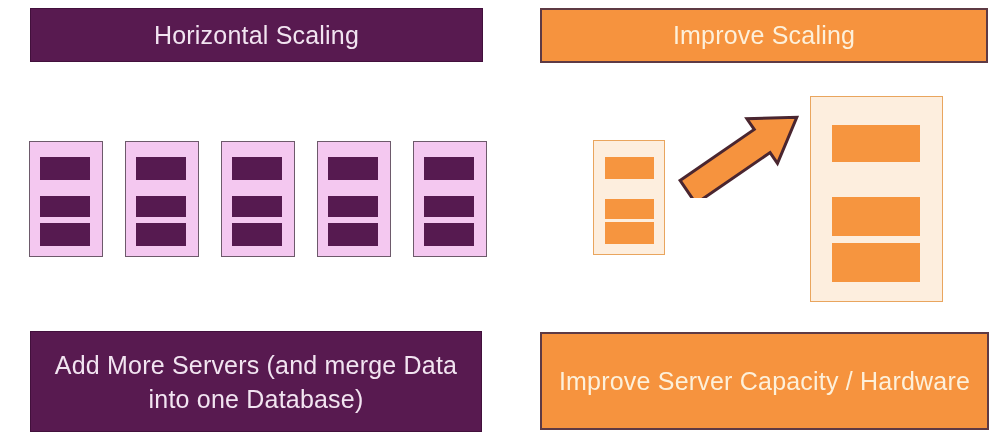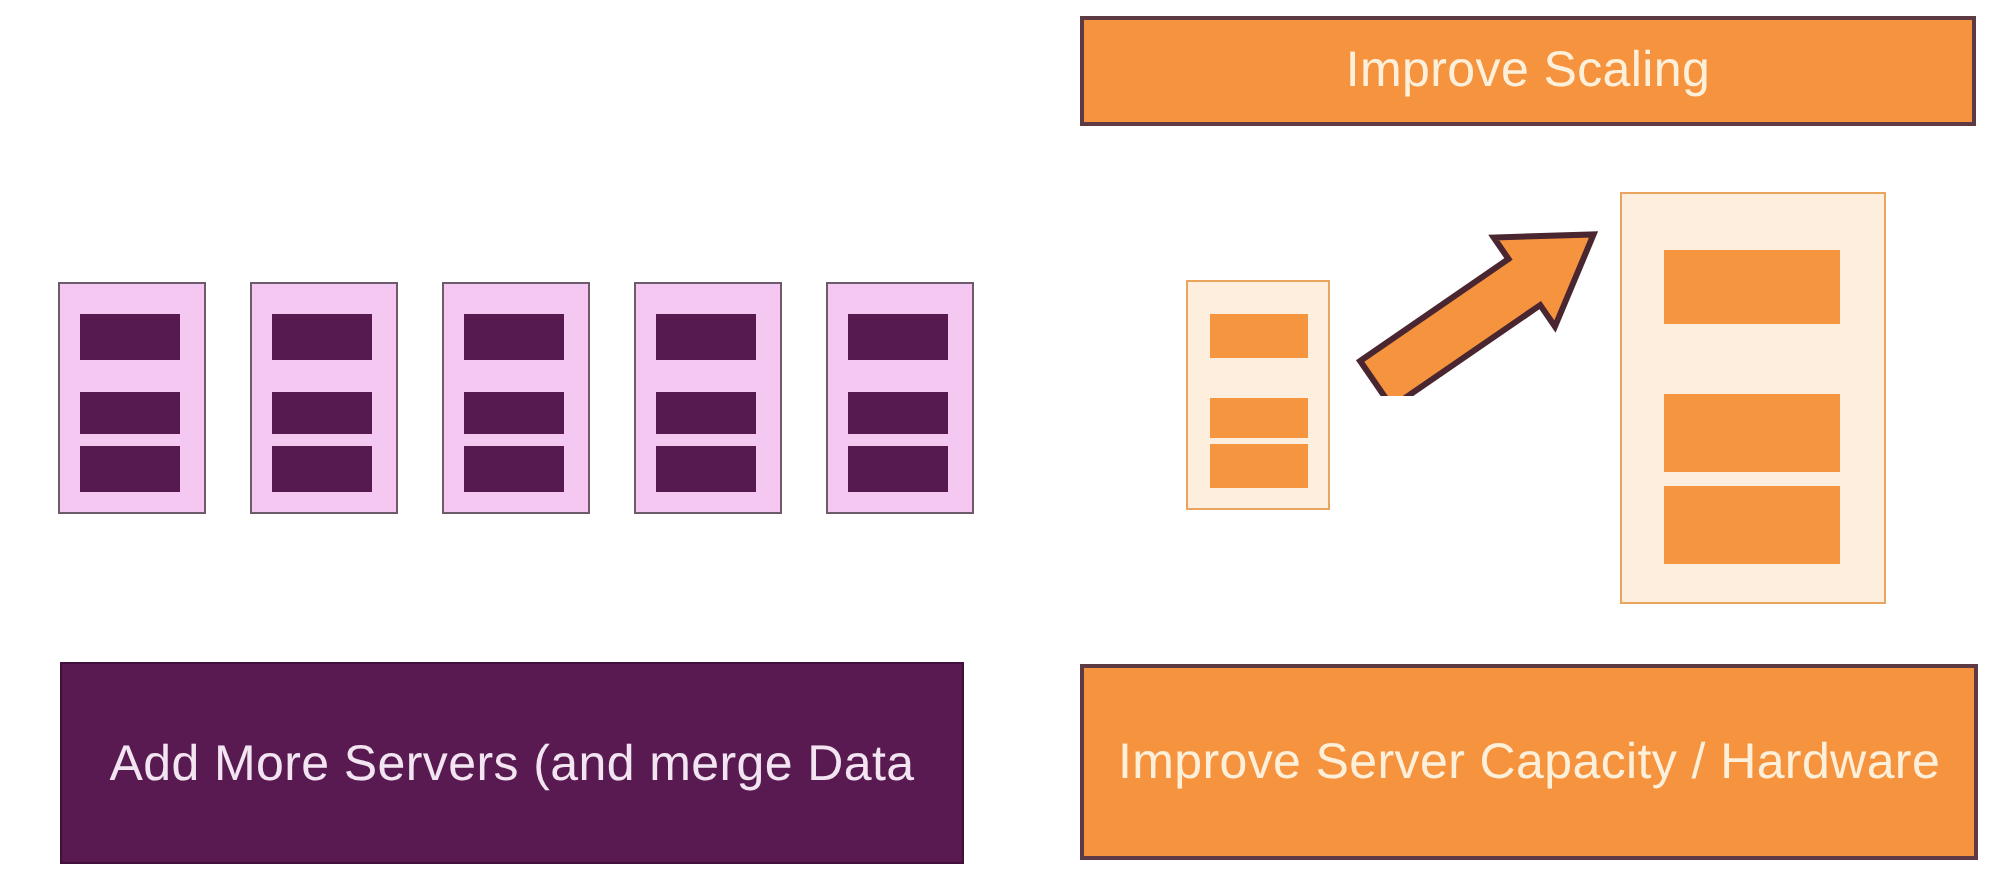--- a/index.html
+++ b/index.html
@@ -88,20 +88,23 @@
   .oserver.big .bar.b2{top:100px;height:39px;}
   .oserver.big .bar.b3{top:146px;height:39px;}
 
   .arrow-wrap{position:absolute;left:670px;top:98px;width:135px;height:100px;}
 </style>
 </head>
 <body>
 
 <div class="stage">
 
+  <div class="banner purple hdr-left">
+    <span>Horizontal Scaling</span>
+  </div>
 
   <div class="banner orange hdr-right">
     <span>Improve Scaling</span>
   </div>
 
   <div class="server-row">
     <div class="server">
       <div class="bar b1"></div>
       <div class="bar b2"></div>
       <div class="bar b3"></div>
@@ -143,19 +146,20 @@
   </div>
 
   <div class="oserver big">
     <div class="bar b1"></div>
     <div class="bar b2"></div>
     <div class="bar b3"></div>
   </div>
 
   <div class="banner purple cap-left">
     <span>Add More Servers (and merge Data</span>
+    <span>into one Database)</span>
   </div>
 
   <div class="banner orange cap-right">
     <span>Improve Server Capacity / Hardware</span>
   </div>
 
 </div>
 
 </body></html>

